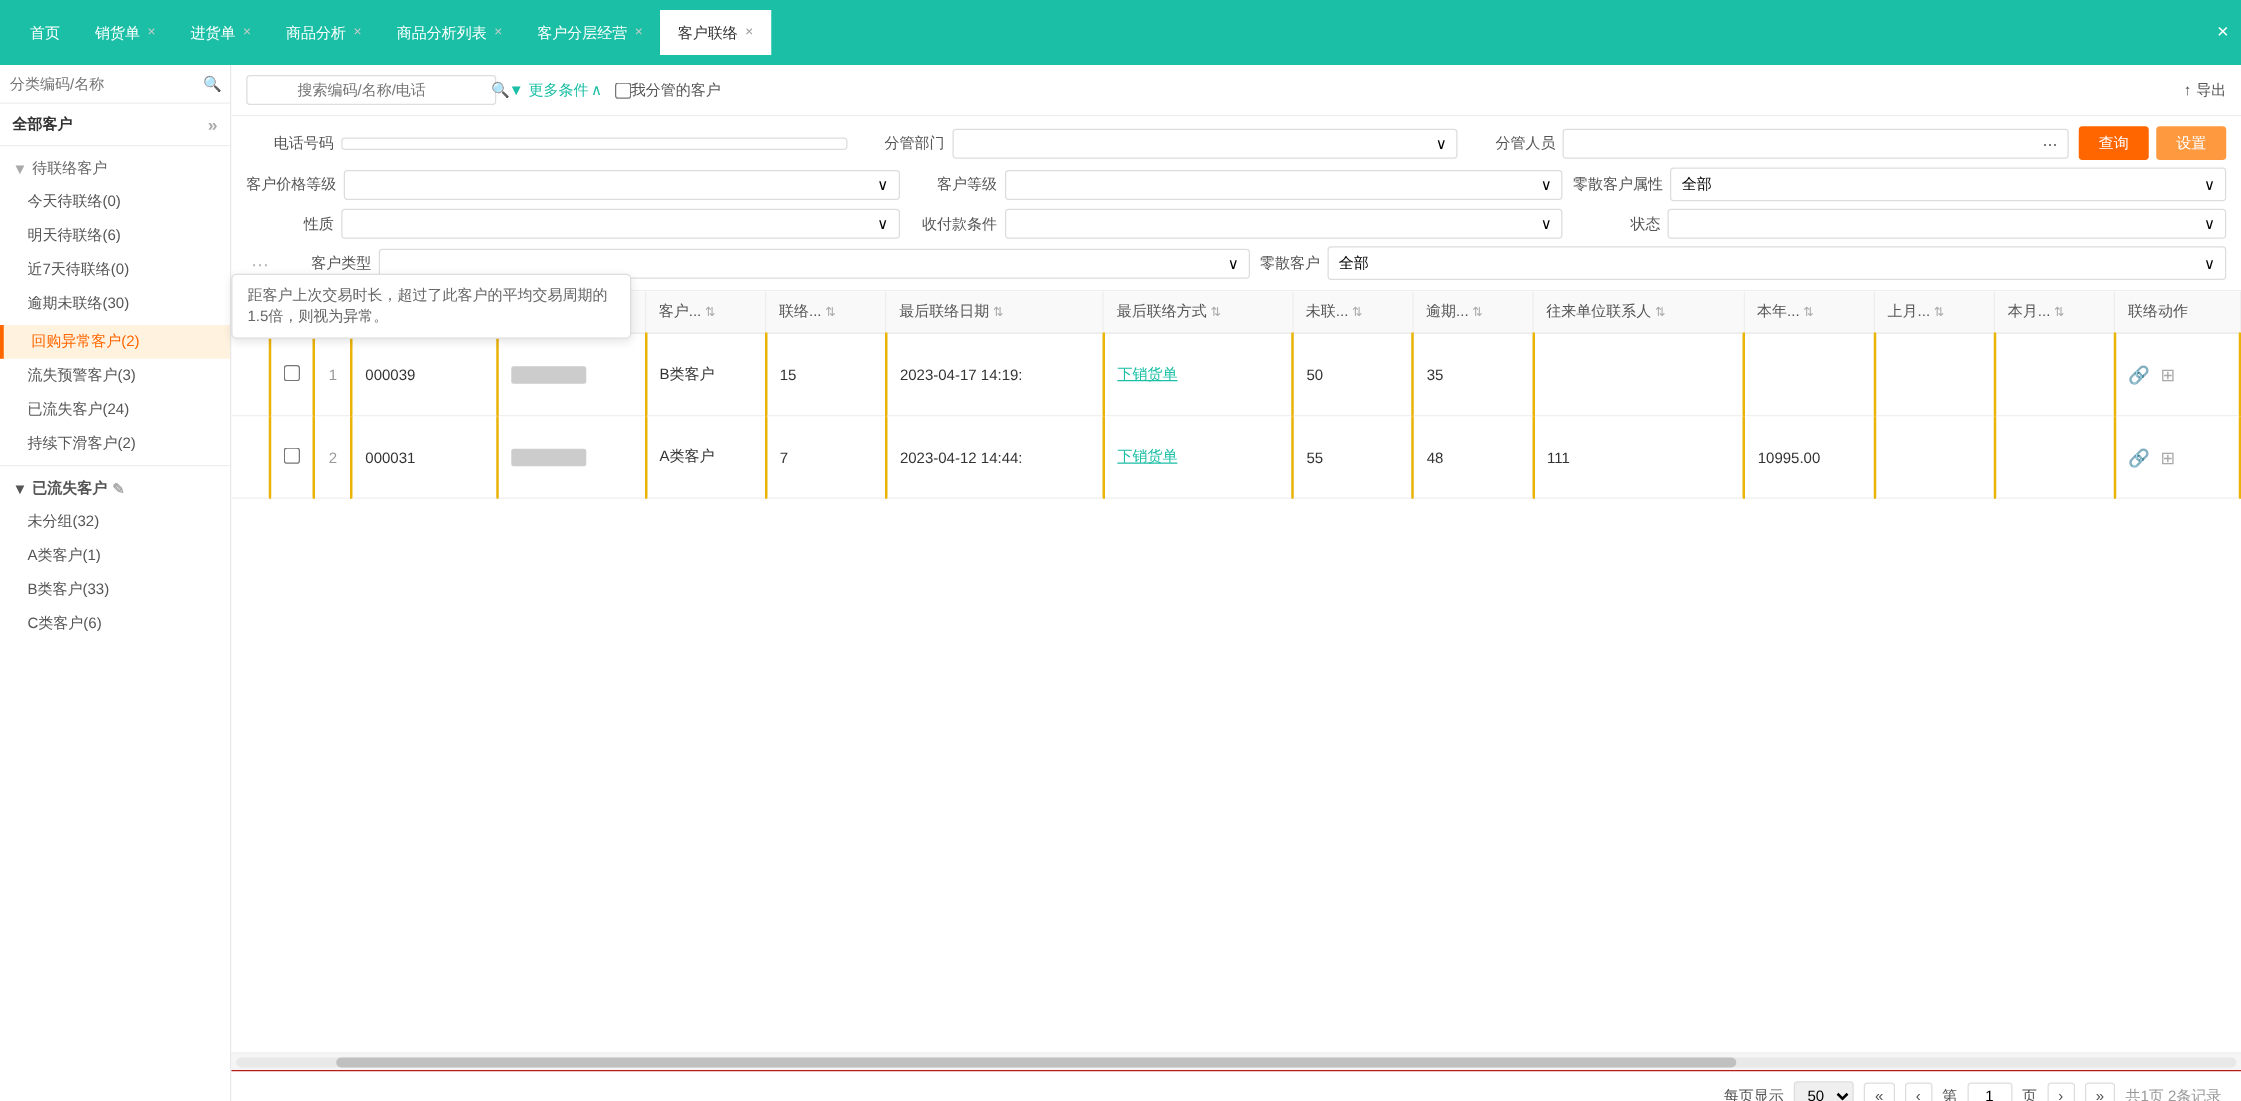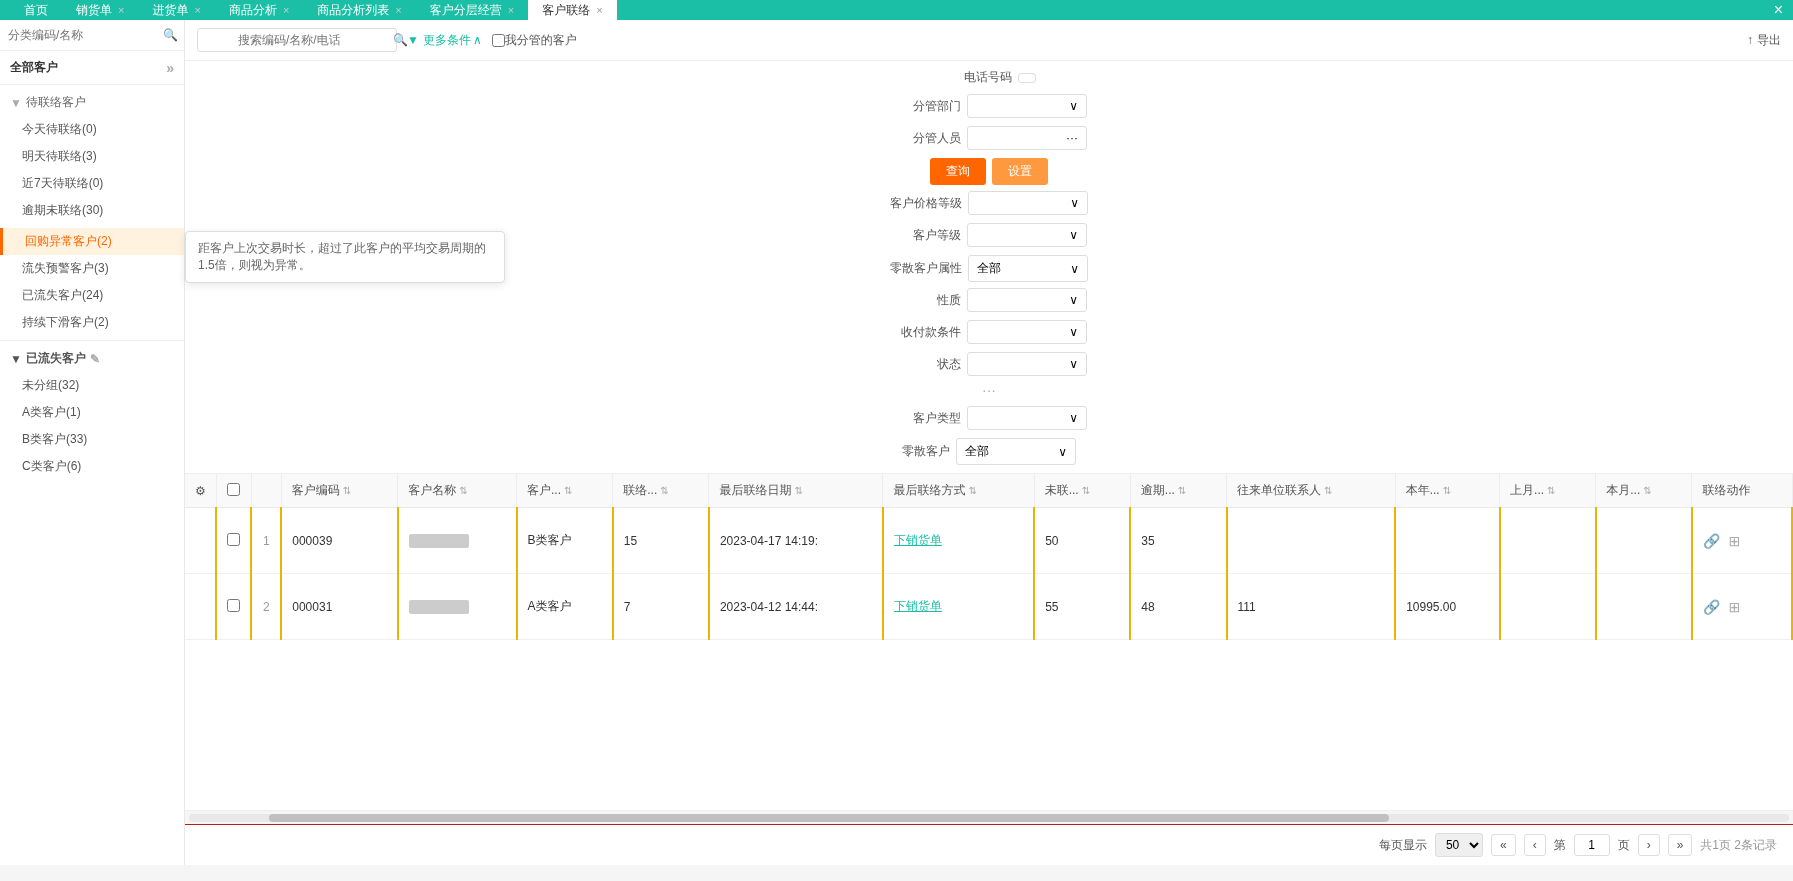--- a/index.html
+++ b/index.html
@@ -1,21 +1,21 @@
 <!DOCTYPE html>
 <html><head>
   <meta charset="utf-8">
   <style>
     * { box-sizing: border-box; margin: 0; padding: 0; font-family: 'Microsoft YaHei', Arial, sans-serif; font-size: 12px; }
     body { background: #f5f5f5; overflow: hidden; width: 1793px; height: 881px; }
 
     
     .top-nav {
       display: flex; align-items: center;
-      background: #1abfa5; height: 20px; padding: 0 10px;
+      background: #1abfa5; height: 52px; padding: 0 10px;
       color: white; position: relative;
     }
     .top-nav .nav-item {
       padding: 0 14px; height: 36px; display: flex; align-items: center;
       cursor: pointer; color: white; font-size: 13px; white-space: nowrap;
     }
     .top-nav .nav-item.active {
       background: white; color: #333;
     }
     .top-nav .nav-item .close-x {
@@ -57,21 +57,21 @@
     }
     .sidebar-item.active { background: #fff3e0; color: #f60; border-left: 3px solid #f60; }
     .sidebar-group-header {
       display: flex; align-items: center; padding: 5px 10px; color: #555; font-size: 12px; cursor: pointer; font-weight: bold;
     }
     .sidebar-group-header .arrow { margin-right: 4px; }
     .sidebar-divider { height: 1px; background: #eee; margin: 4px 0; }
 
     
     .tooltip-box {
-      position: absolute; left: 185px; top: 231px; z-index: 100;
+      position: absolute; left: 185px; top: 219px; z-index: 100;
       background: white; border: 1px solid #ddd; border-radius: 4px;
       padding: 8px 12px; color: #666; font-size: 12px; max-width: 320px;
       box-shadow: 0 2px 8px rgba(0,0,0,0.1);
     }
 
     
     .content-area {
       flex: 1; display: flex; flex-direction: column; overflow: hidden;
     }
 
@@ -97,21 +97,21 @@
     .export-btn {
       margin-left: auto; display: flex; align-items: center; gap: 4px;
       color: #555; cursor: pointer; font-size: 12px;
     }
 
     
     .filter-area {
       background: white; padding: 8px 12px; border-bottom: 1px solid #eee;
     }
     .filter-row {
-      display: flex; align-items: center; gap: 8px; margin-bottom: 6px; flex-direction: column;
+      display: flex; align-items: center; gap: 8px; margin-bottom: 6px;
     }
     .filter-row:last-child { margin-bottom: 0; }
     .filter-item {
       display: flex; align-items: center; gap: 6px; flex: 1;
     }
     .filter-label { color: #555; white-space: nowrap; min-width: 70px; text-align: right; font-size: 12px; }
     .filter-input {
       flex: 1; border: 1px solid #ddd; border-radius: 3px; padding: 4px 8px;
       font-size: 12px; outline: none; background: white; display: flex;
       align-items: center; justify-content: space-between; cursor: pointer;
@@ -244,21 +244,21 @@
     </div>
     <div class="sidebar-section">
       <div class="sidebar-section-header">
         <span class="arrow">▼</span>
         <span>待联络客户</span>
       </div>
       <div class="sidebar-item">
         <span>今天待联络(0)</span>
       </div>
       <div class="sidebar-item">
-        <span>明天待联络(3)</span>
+        <span>明天待联络(6)</span>
       </div>
       <div class="sidebar-item">
         <span>近7天待联络(0)</span>
       </div>
       <div class="sidebar-item">
         <span>逾期未联络(30)</span>
       </div>
     </div>
     <div class="sidebar-item active">
       <span>回购异常客户(2)</span>

